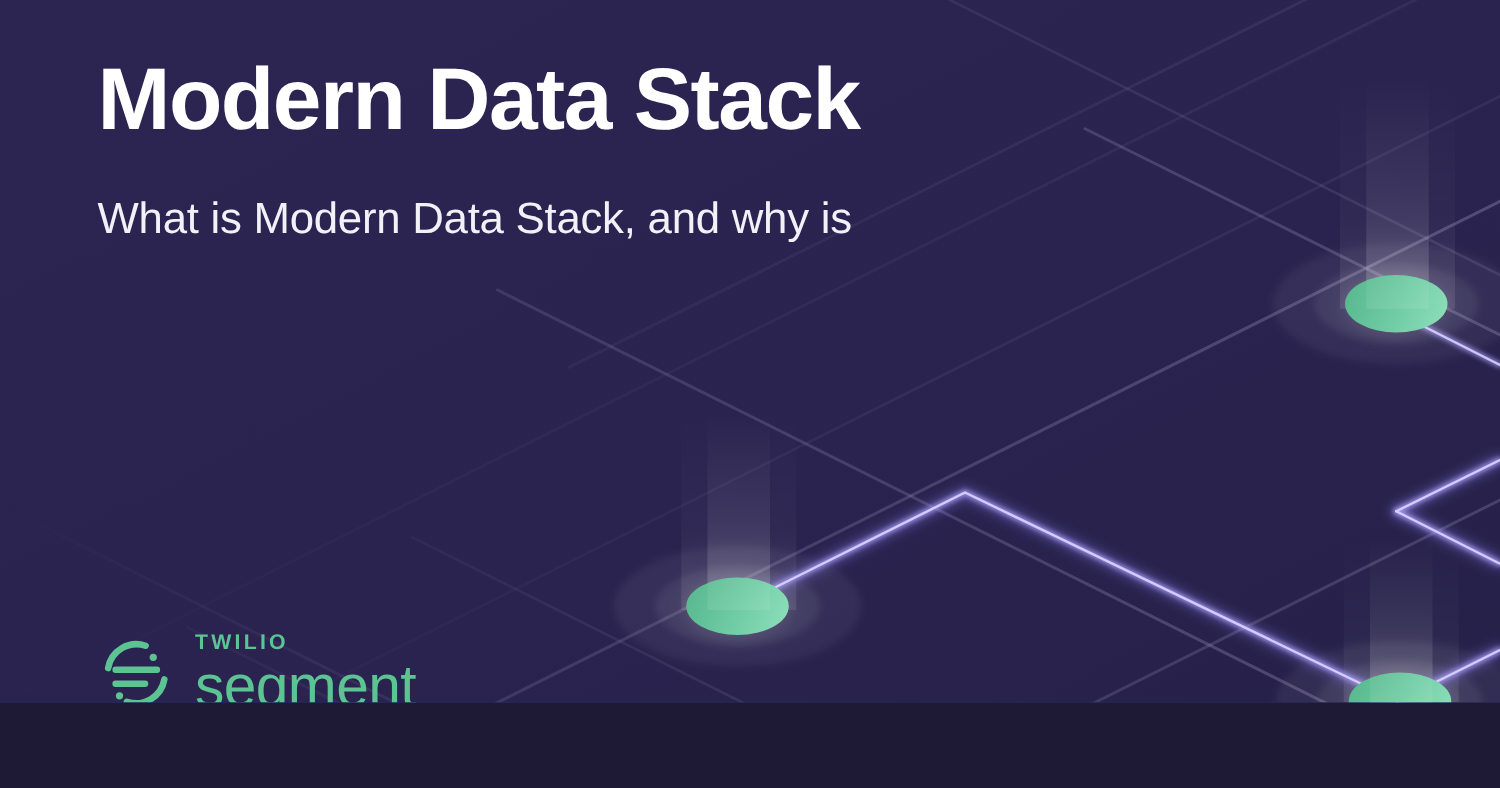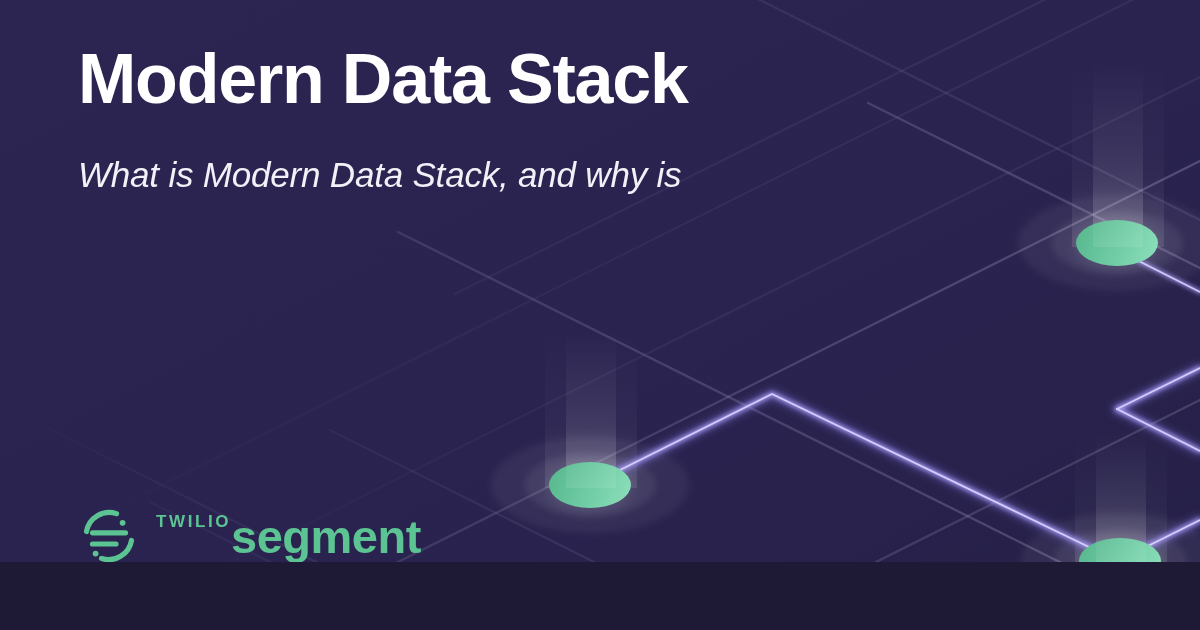--- a/index.html
+++ b/index.html
@@ -52,50 +52,50 @@
     left: 78px;
     top: 152px;
     margin: 0;
     width: 830px;
     font-size: 35px;
     line-height: 1.34;
     font-weight: 400;
     color: #f2f1f8;
     letter-spacing: -0.2px;
   }
-  .subtitle .sub-line { display: block; white-space: nowrap; font-style: italic; }
+  .subtitle .sub-line { display: block; white-space: nowrap; }
 
   
   .logo {
     position: absolute;
     left: 78px;
     top: 505px;
     display: flex;
     align-items: center;
     gap: 16px;
     z-index: 6;
   }
   .logo-mark { display: block; }
   .logo-words {
     display: flex;
-    flex-direction: row;
+    flex-direction: column;
     justify-content: center;
     line-height: 1;
   }
   .logo-twilio {
     font-size: 17px;
     font-weight: 700;
     letter-spacing: 2.6px;
     color: #5cc492;
     margin-bottom: 3px;
     font-family: "Liberation Sans", sans-serif;
   }
   .logo-segment {
     font-size: 47px;
-    font-weight: 700;
+    font-weight: 400;
     letter-spacing: -0.5px;
     color: #5cc492;
     font-family: "Liberation Sans", sans-serif;
   }
 </style>
 </head>
 <body>
 
 <div id="og-card">
 

